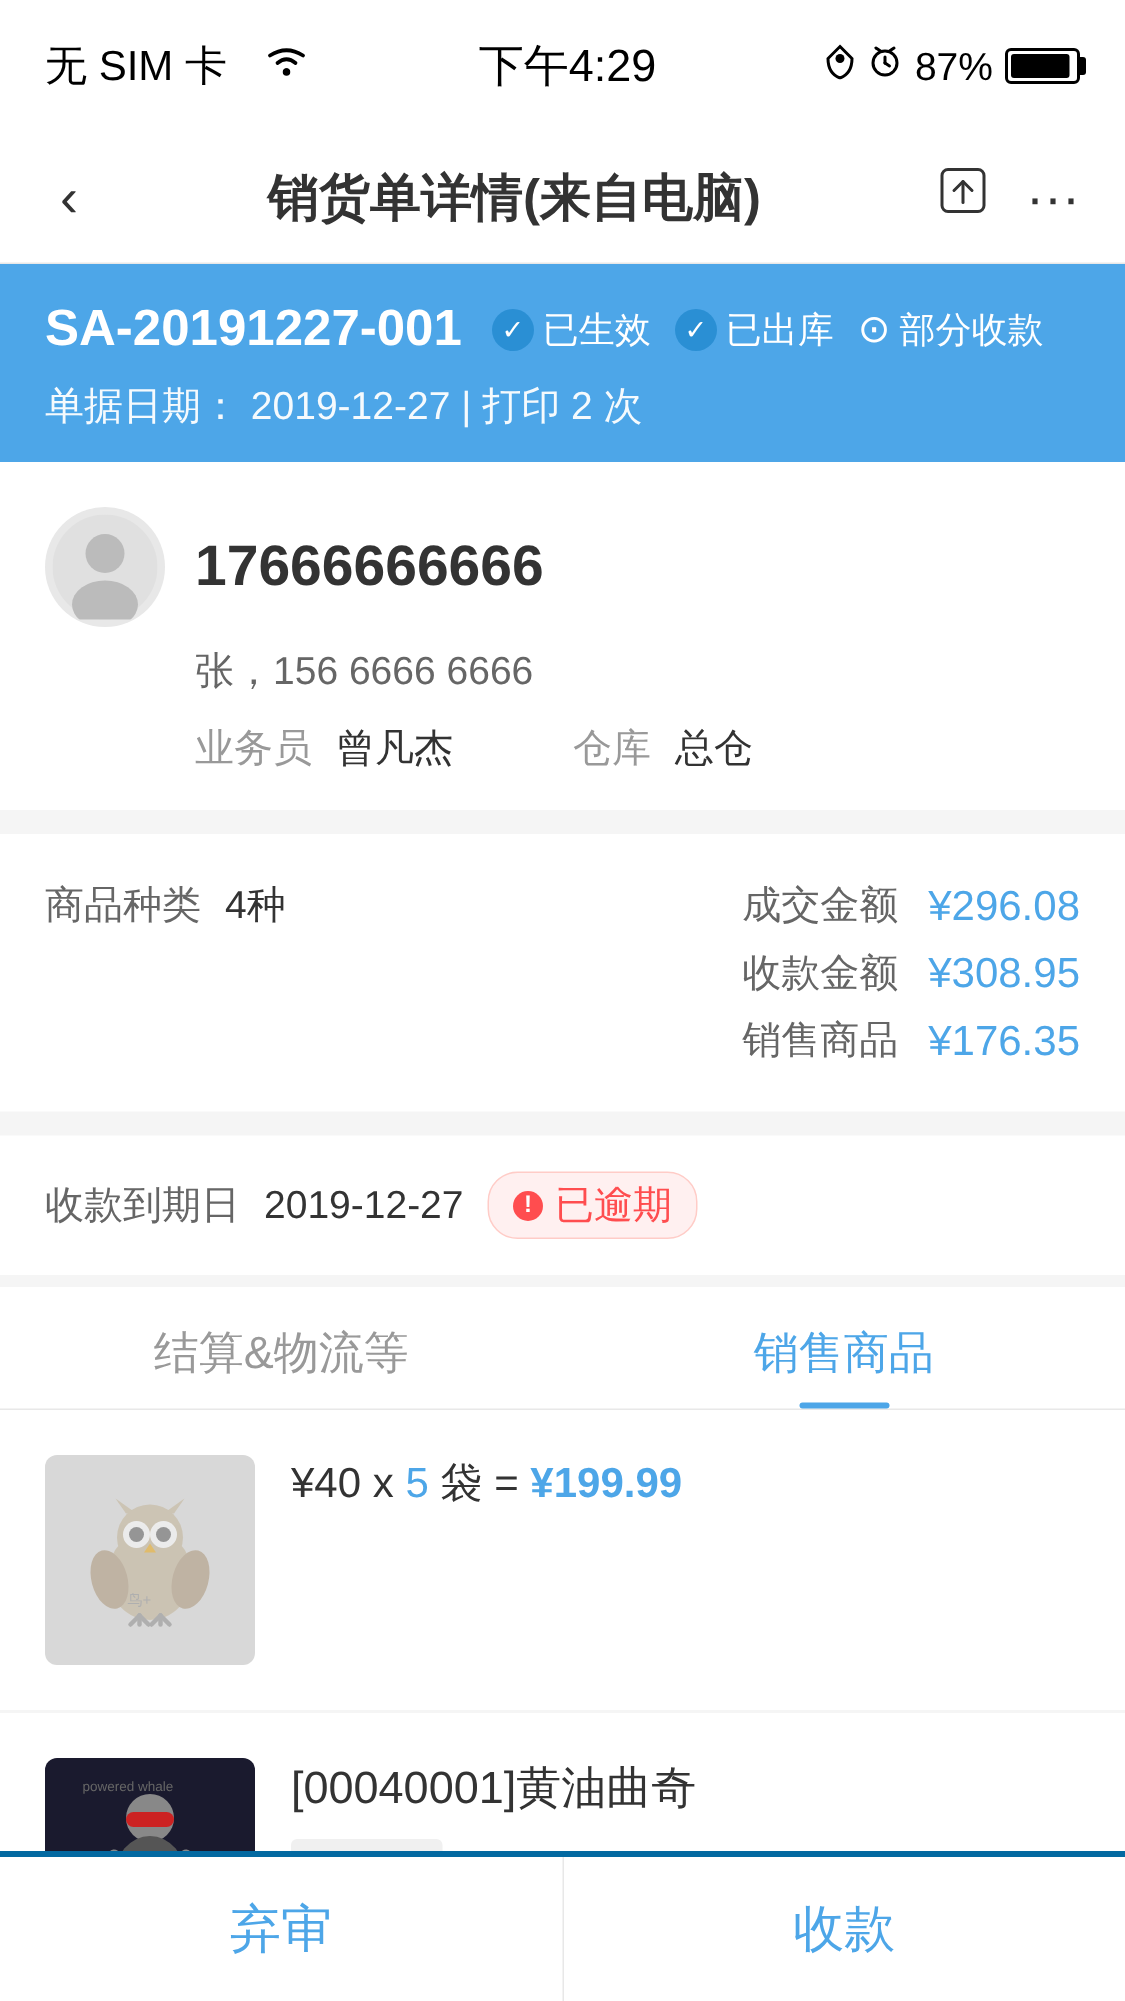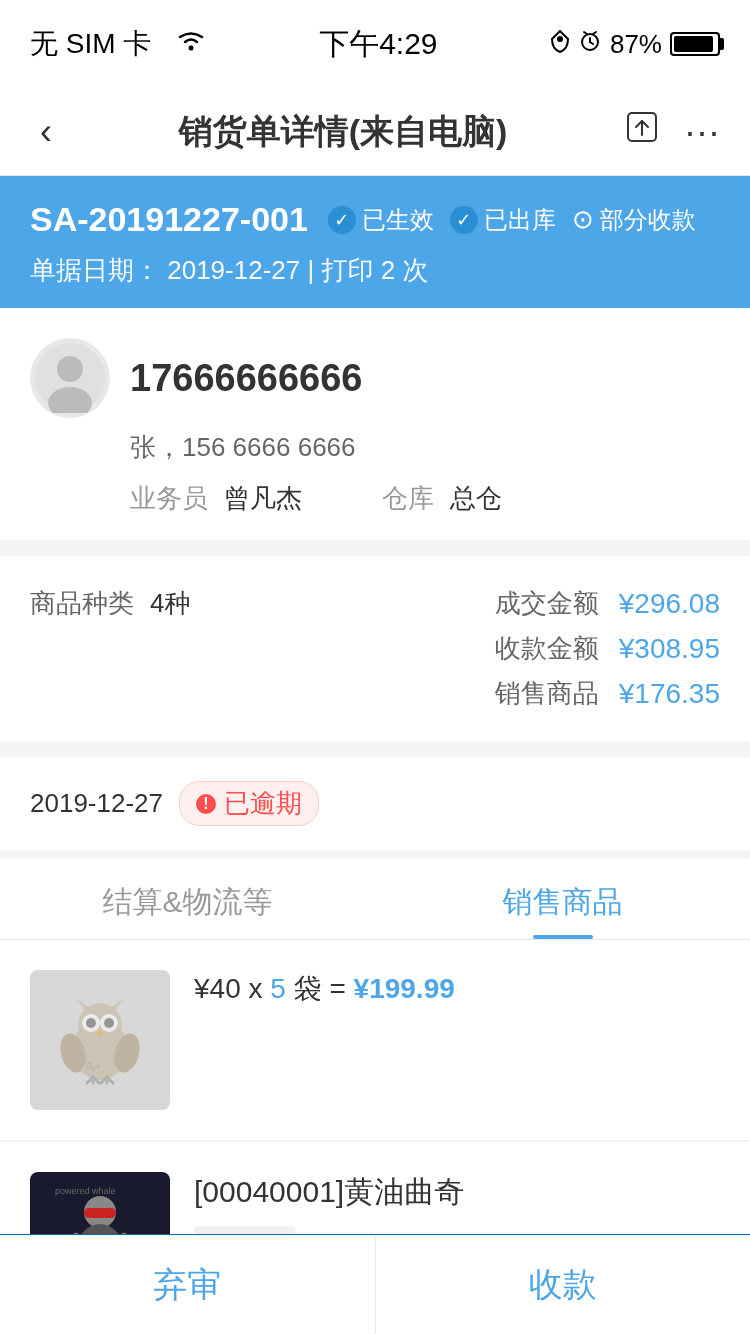--- a/index.html
+++ b/index.html
@@ -323,21 +323,21 @@
     .product-price .total { color: #4da6e8; font-weight: 600; }
 
     
     .bottom-actions {
       position: fixed;
       bottom: 0;
       left: 0;
       width: 750px;
       height: 100px;
       background: #fff;
-      border-top: 1px solid #0369a1;
+      border-top: 4px solid #0369a1;
       display: flex;
       align-items: center;
     }
     .action-btn {
       flex: 1;
       height: 100%;
       display: flex;
       align-items: center;
       justify-content: center;
       font-size: 34px;
@@ -501,20 +501,21 @@
       <span class="summary-row-value">¥308.95</span>
     </div>
     <div class="summary-row">
       <span class="summary-row-label">销售商品</span>
       <span class="summary-row-value">¥176.35</span>
     </div>
   </div>
 </div>
 
 <div class="due-section">
+  <span>收款到期日</span>
   <span class="due-date">2019-12-27</span>
   <div class="overdue-badge">
     <div class="overdue-dot">!</div>
     <span class="overdue-text">已逾期</span>
   </div>
 </div>
 
 <div class="tabs-section">
   <div class="tab-item">
     <span>结算&amp;物流等</span>

